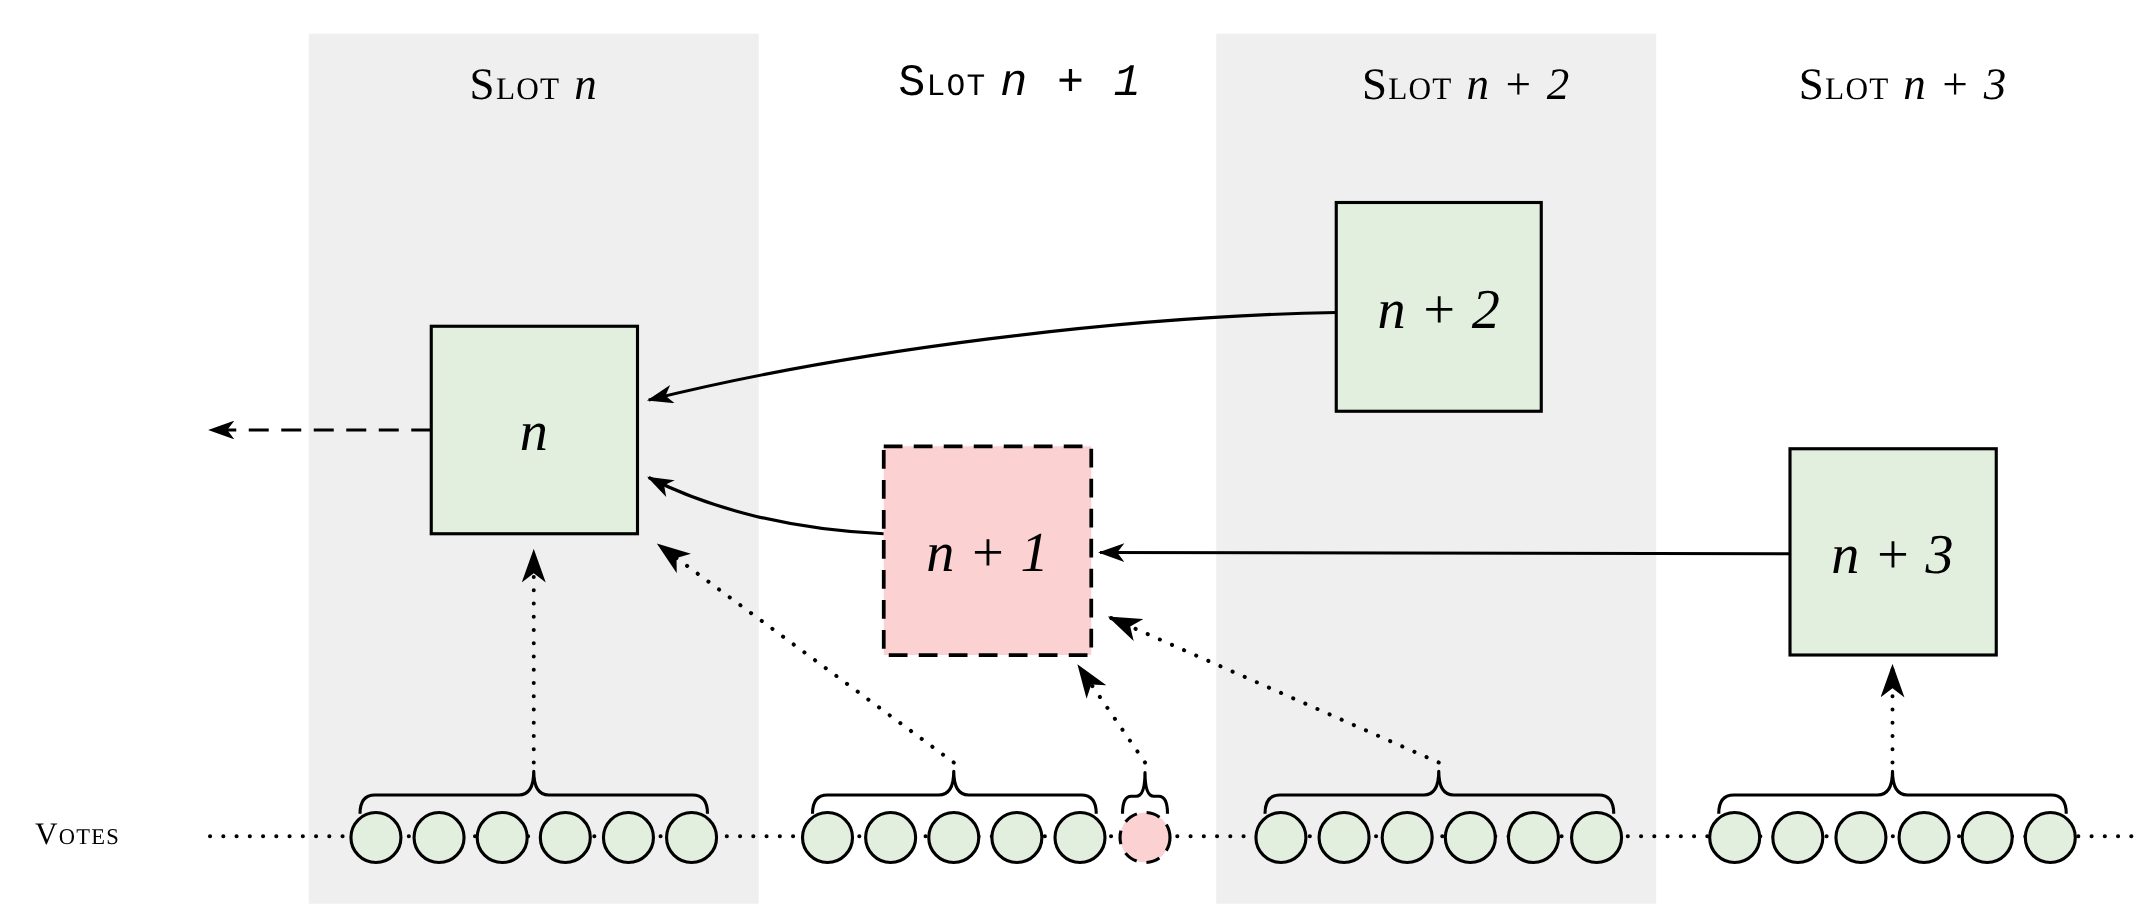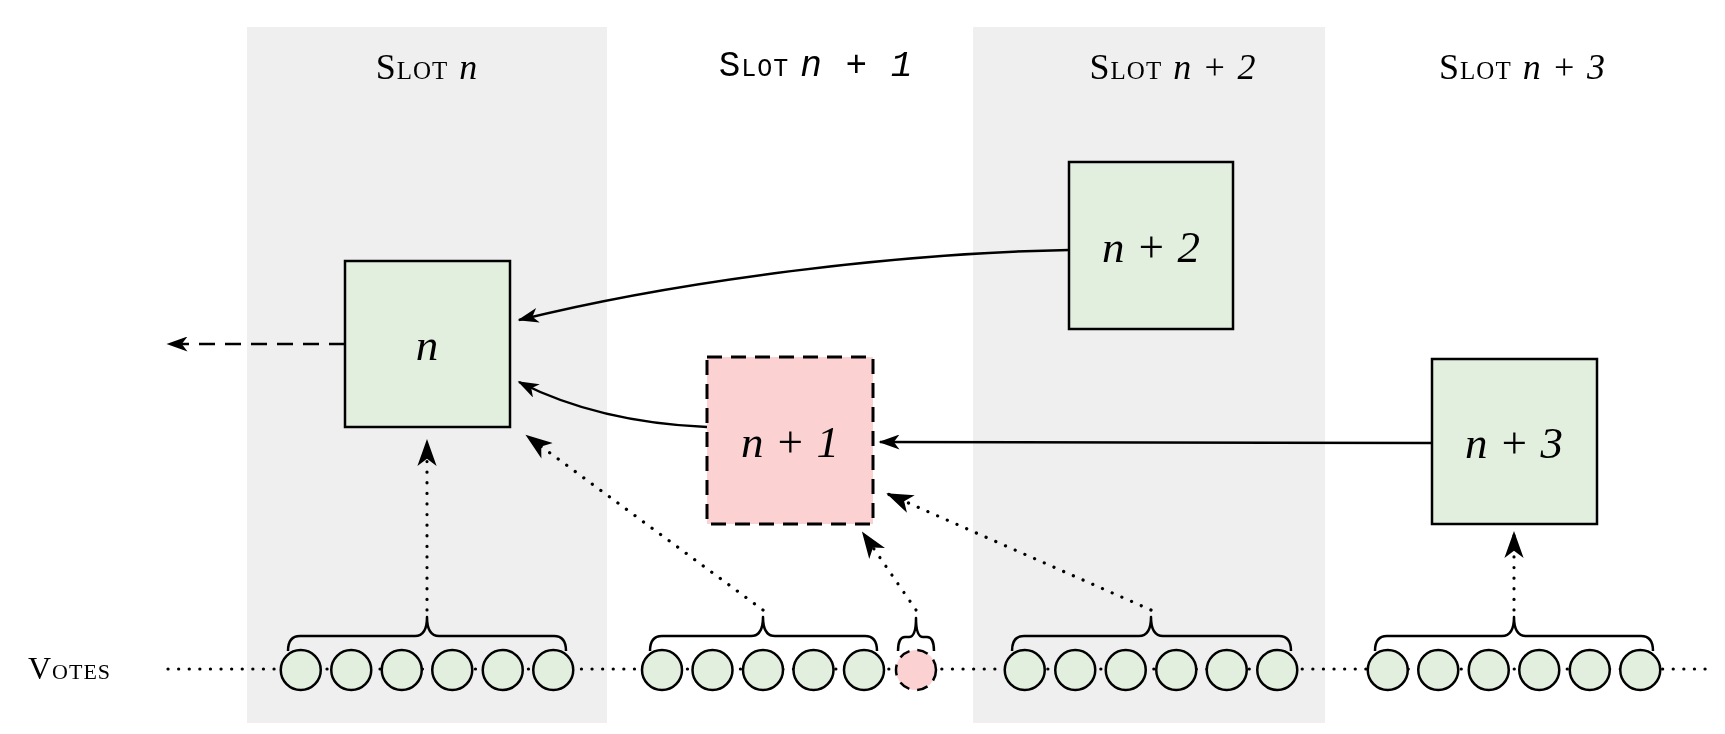--- a/index.html
+++ b/index.html
@@ -14,21 +14,21 @@
   #band-slot-n{left:247px; width:360px;}
   #band-slot-n2{left:973px; width:352px;}
   .col-header{
     position:absolute; top:44px; height:46px; line-height:46px;
     text-align:center; font-size:36px; color:var(--ink); white-space:nowrap;
   }
   .sc{font-variant:small-caps; letter-spacing:1px;}
   .math{font-style:italic; margin-left:11px; letter-spacing:1px;}
   #votes-label{
     position:absolute; left:28px; top:646px; height:44px; line-height:44px;
-    font-variant:small-caps; font-size:32px; letter-spacing:1px; color:var(--ink);
+    font-variant:small-caps; font-size:25px; letter-spacing:1px; color:var(--ink);
   }
   svg{position:absolute; left:0; top:0;}
   .blk{stroke:var(--ink); stroke-width:2.5;}
   .blk-green{fill:var(--green);}
   .blk-pink{fill:var(--pink); stroke-width:3; stroke-dasharray:15 9;}
   .blk-label{
     font-family:"Liberation Serif","DejaVu Serif",serif; font-style:italic;
     font-size:45px; fill:var(--ink); text-anchor:middle;
   }
   .solid-arrow{stroke:var(--ink); stroke-width:2.5; fill:none;}

